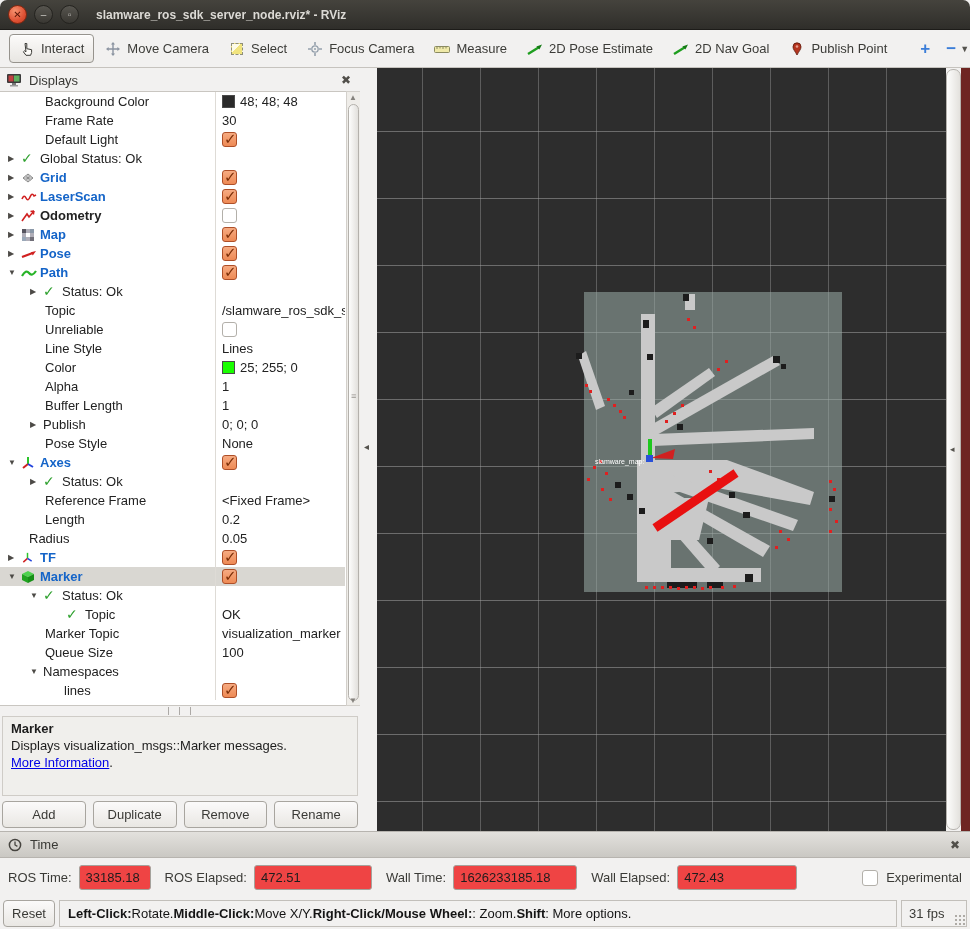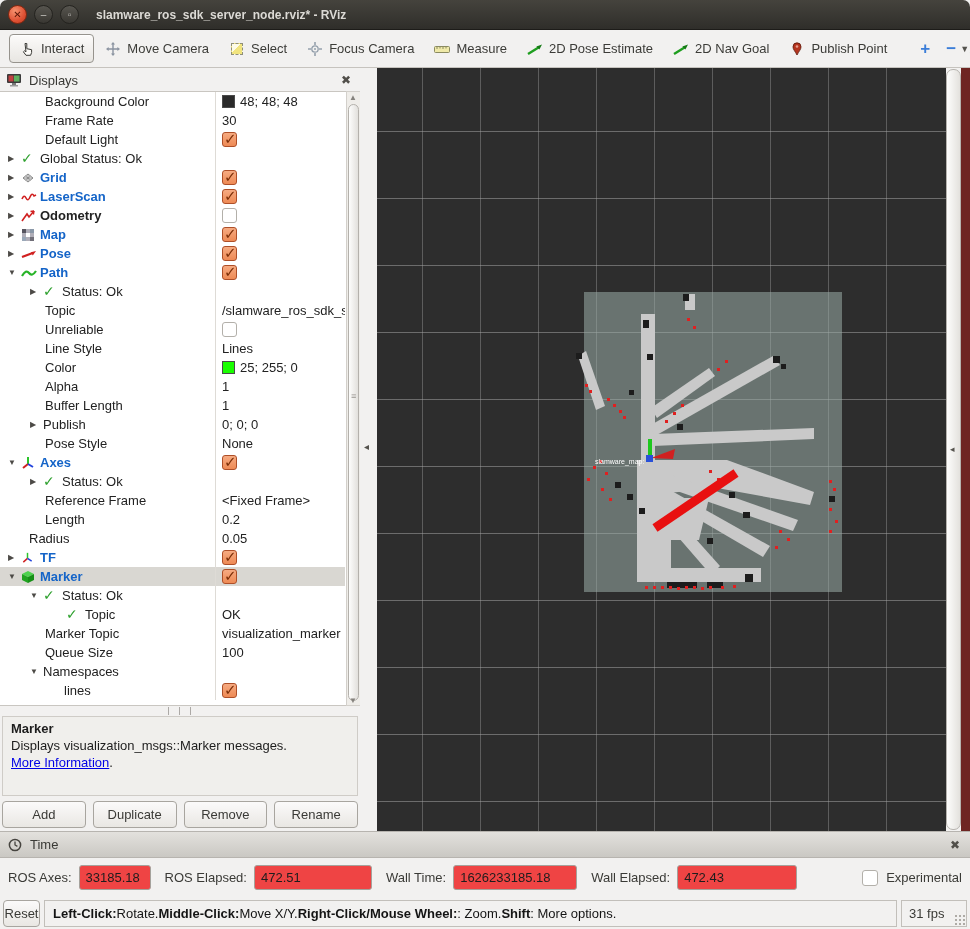--- a/index.html
+++ b/index.html
@@ -87,21 +87,21 @@
     border-bottom:1px solid #b7b4af;display:flex;align-items:center;gap:7px;padding:0 7px;color:#3a3a36;}
   .tfields{display:flex;align-items:center;padding:7px 8px 0 8px;color:#3a3a36;}
   .tfields label{margin-right:7px;white-space:nowrap;}
   .tinput{height:25px;border:1px solid #a5a29c;border-radius:3px;background:#ef4444;padding:0 6px;
     font:13px "Liberation Sans","DejaVu Sans",sans-serif;color:#1d1d1d;margin-right:14px;}
   .exp{margin-left:auto;display:flex;align-items:center;gap:8px;}
   .cbx{width:16px;height:16px;border:1px solid #b3b0aa;border-radius:3px;background:#fff;display:inline-block;}
   
   .statusbar{position:absolute;left:0;right:0;bottom:0;height:32px;background:#f2f1f0;
     display:flex;align-items:center;padding:0 3px;gap:4px;}
-  .reset{width:37px;height:27px;border:1px solid #a8a59f;border-radius:4px;
+  .reset{width:52px;height:27px;border:1px solid #a8a59f;border-radius:4px;
     background:linear-gradient(#fbfafa,#e9e7e3);display:flex;align-items:center;justify-content:center;color:#3a3a36;}
   .helpbox{flex:1;height:27px;border:1px solid #c2bfba;display:flex;align-items:center;padding:0 8px;
     color:#141414;white-space:nowrap;overflow:hidden;}
   .fpsbox{width:66px;height:27px;border:1px solid #c2bfba;display:flex;align-items:center;
     padding:0 7px;color:#3a3a36;position:relative;}
   .grip{position:absolute;right:0;bottom:0;width:12px;height:12px;
     background-image:radial-gradient(circle,#aeaba6 1px,transparent 1.3px);background-size:4px 4px;}
 </style>
 </head>
 <body>
@@ -654,21 +654,21 @@
       <span class="ticon">
         <svg width="14" height="14" viewBox="0 0 14 14">
             <circle cx="7" cy="7" r="5.6" fill="none" stroke="#46443f" stroke-width="1.5"></circle>
             <path d="M7 3.6V7l2.4 1.4" stroke="#46443f" stroke-width="1.3" fill="none"></path>
           </svg>
       </span>
       <span>Time</span>
       <span class="xbtn">✖</span>
     </div>
     <div class="tfields" id="time-fields">
-        <label>ROS Axes:</label>
+        <label>ROS Time:</label>
         <input class="tinput" value="33185.18" style="width: 72px;">
         <label>ROS Elapsed:</label>
         <input class="tinput" value="472.51" style="width: 118px;">
         <label>Wall Time:</label>
         <input class="tinput" value="1626233185.18" style="width: 124px;">
         <label>Wall Elapsed:</label>
         <input class="tinput" value="472.43" style="width: 120px;">
         <span class="exp">
           <span class="cbx"></span>
           <span>Experimental</span>

